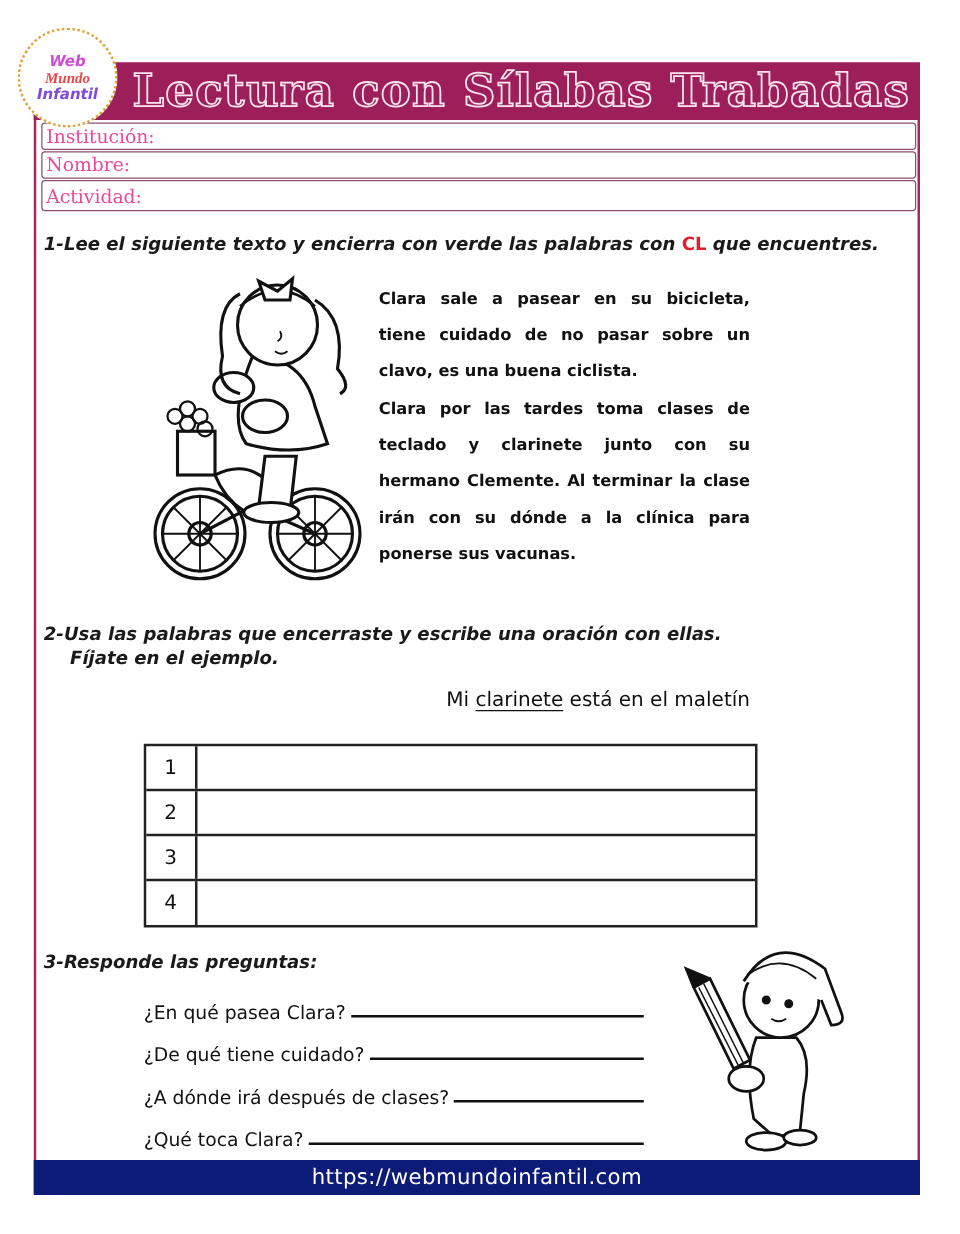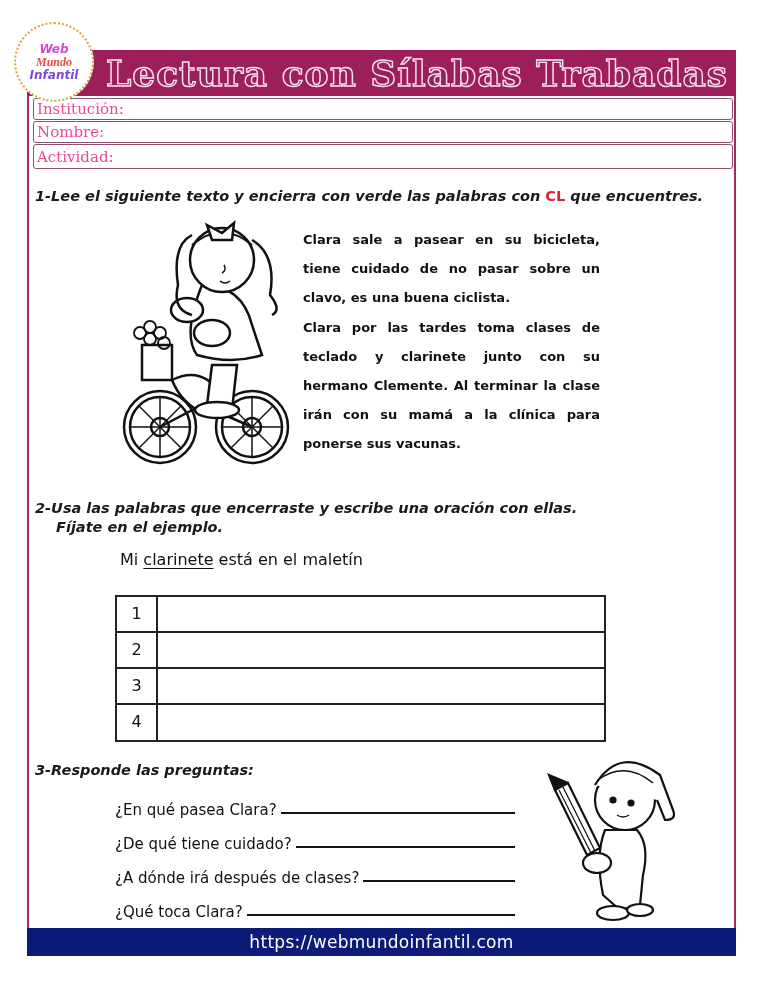--- a/index.html
+++ b/index.html
@@ -25,21 +25,21 @@
 
   .section-title { position: absolute; left: 35px; font-family: "DejaVu Sans", sans-serif; font-style: italic; font-weight: bold; font-size: 14.5px; color: #1a1a1a; white-space: nowrap; }
   .section-title .accent { color: #e0202e; font-style: normal; }
 
   .reading { position: absolute; left: 303px; top: 225px; width: 297px; font-family: "DejaVu Sans", sans-serif; font-size: 13px; line-height: 29.2px; color: #111; text-align: justify; font-weight: bold; }
   .reading p { margin: 0; }
 
   .girl { position: absolute; left: 112px; top: 215px; width: 180px; height: 255px; }
   .boy { position: absolute; left: 525px; top: 745px; width: 160px; height: 180px; }
 
-  .example { position: absolute; left: 120px; top: 550px; width: 480px; text-align: left; font-family: "DejaVu Sans", sans-serif; font-size: 16px; color: #111; }
+  .example { position: absolute; left: 120px; top: 550px; width: 480px; text-align: right; font-family: "DejaVu Sans", sans-serif; font-size: 16px; color: #111; }
   .example u { text-underline-offset: 3px; }
 
   .answer-table { position: absolute; left: 115px; top: 595px; width: 491px; height: 147px; border: 2px solid #222; box-sizing: border-box; }
   .answer-row { position: absolute; left: 0; width: 100%; height: 36px; border-bottom: 2px solid #222; box-sizing: border-box; }
   .answer-row:last-child { border-bottom: none; }
   .answer-num { position: absolute; left: 0; top: 0; width: 41px; height: 100%; border-right: 2px solid #222; box-sizing: border-box; text-align: center; font-size: 16px; line-height: 34px; }
   .answer-line { position: absolute; left: 43px; top: 0; right: 0; height: 100%; }
 
   .questions { position: absolute; left: 115px; top: 785px; width: 400px; }
   .q { height: 34px; display: flex; align-items: flex-end; font-family: "DejaVu Sans", sans-serif; font-size: 15px; color: #111; white-space: nowrap; }
@@ -116,21 +116,21 @@
     <path d="M140 25 Q165 40 158 80 Q170 95 160 100"></path>
   <circle cx="110" cy="45" r="32" fill="#fff"></circle>
   <path d="M80 30 Q110 5 140 30" stroke-width="2"></path>
   <path d="M95 10 L110 18 L122 8 L120 25 L100 25Z" fill="#fff"></path>
   <path d="M112 50 Q115 55 110 58" stroke-width="1.5"></path>
     <path d="M108 66 Q113 70 118 66" stroke-width="1.5"></path>
 </svg>
 
 <div class="reading">
   <p>Clara sale a pasear en su bicicleta, tiene cuidado de no pasar sobre un clavo, es una buena ciclista.</p>
-  <p>Clara por las tardes toma clases de teclado y clarinete junto con su hermano Clemente. Al terminar la clase irán con su mamá a la clínica para ponerse sus vacunas.</p>
+  <p>Clara por las tardes toma clases de teclado y clarinete junto con su hermano Clemente. Al terminar la clase irán con su dónde a la clínica para ponerse sus vacunas.</p>
 </div>
 
 <div class="section-title" style="top:500px;">2-Usa las palabras que encerraste y escribe una oración con ellas.</div>
 <div class="section-title" style="top:519px; left:56px;">Fíjate en el ejemplo.</div>
 
 <div class="example">
   <span>Mi </span><u>clarinete</u><span> está en el maletín</span>
 </div>
 
 <div class="answer-table">

